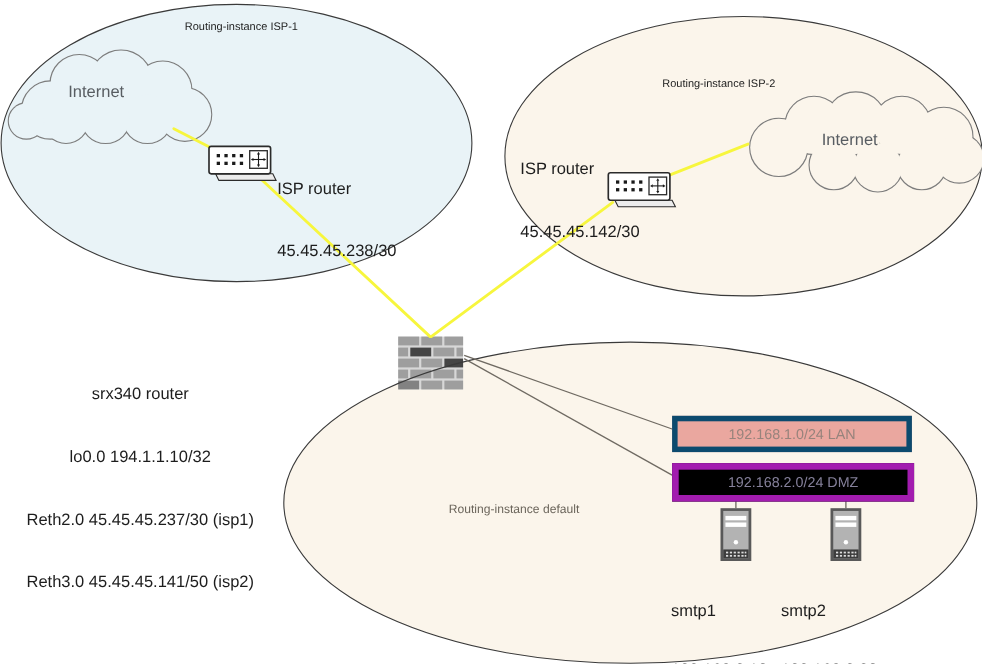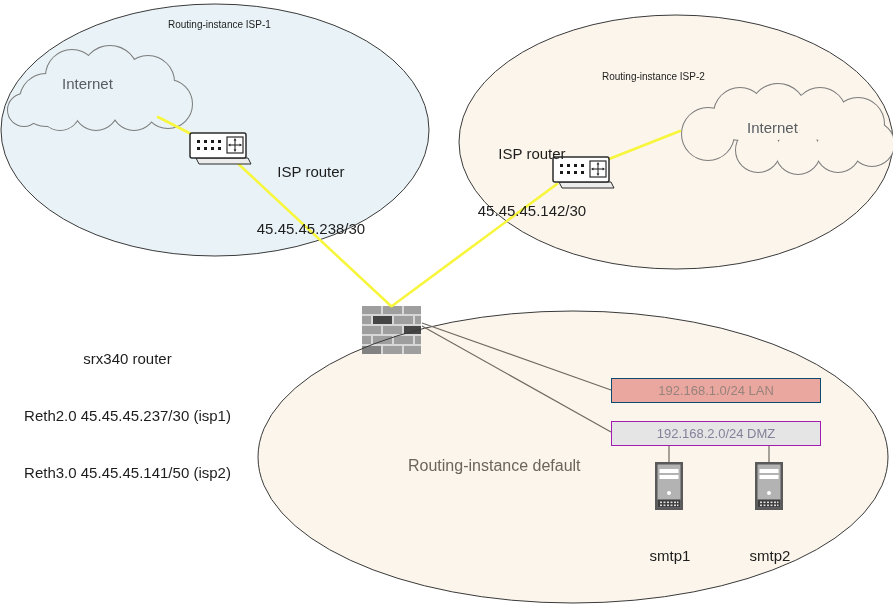--- a/index.html
+++ b/index.html
@@ -4,30 +4,30 @@
 <style>
   html,body { margin:0; padding:0; background:#ffffff; }
   #stage {
     position:relative; width:893px; height:604px; background:#ffffff;
     font-family:"Liberation Sans", sans-serif; overflow:hidden;
   }
   #bg { position:absolute; left:0; top:0; }
   .lbl { position:absolute; color:#1d1d1d; white-space:pre; }
   .zone-title { font-size:10px; }
   .internet { font-size:15px; color:#585d62; }
-  .center-block { text-align:center; }
+  .center-block { }
   .router-label { line-height:19px; font-size:15px; }
   .cluster-info { font-size:15px; line-height:19px; text-align:center; }
-  .default-title { font-size:16px; color:#6b655b; }
+  .default-title { font-size:11px; color:#6b655b; }
   .net-bar {
     position:absolute; width:208px; height:23px; line-height:23px;
     text-align:center; font-size:13px;
   }
-  .lan-bar { left:611px; top:378px; background:#eaa79f; border:1px solid #0c4a6e; color:#97837c; }
-  .dmz-bar { left:611px; top:421px; background:#e5e5e5; border:1px solid #a21caf; color:#85809a; }
+  .lan-bar { left:611px; top:378px; background:#eaa79f; border:5px solid #0c4a6e; color:#97837c; }
+  .dmz-bar { left:611px; top:421px; background:#000000; border:6px solid #a21caf; color:#85809a; }
   .server-label { line-height:18px; font-size:15px; }
 </style>
 </head>
 <body>
 
 <div id="stage">
 
   <svg id="bg" width="893" height="604" viewBox="0 0 893 604">
 
     <ellipse cx="215" cy="130" rx="214" ry="126" fill="#e9f3f7" stroke="#3a3a3a" stroke-width="1"></ellipse>
@@ -235,20 +235,21 @@
     <div>45.45.45.238/30</div>
   </div>
 
   <div class="lbl center-block router-label" style="left:473px; top:106px; width:118px;">
     <div>ISP router</div>
     <div>45.45.45.142/30</div>
   </div>
 
   <div class="lbl cluster-info" style="left:20px; top:311px; width:215px;">
     <div>srx340 router</div>
+    <div>lo0.0 194.1.1.10/32</div>
     <div>Reth2.0 45.45.45.237/30 (isp1)</div>
     <div>Reth3.0 45.45.45.141/50 (isp2)</div>
     
     
   </div>
 
   <div class="net-bar lan-bar">192.168.1.0/24 LAN</div>
   <div class="net-bar dmz-bar">192.168.2.0/24 DMZ</div>
 
   <div class="lbl default-title" style="left:408px; top:457px;">Routing-instance default</div>

